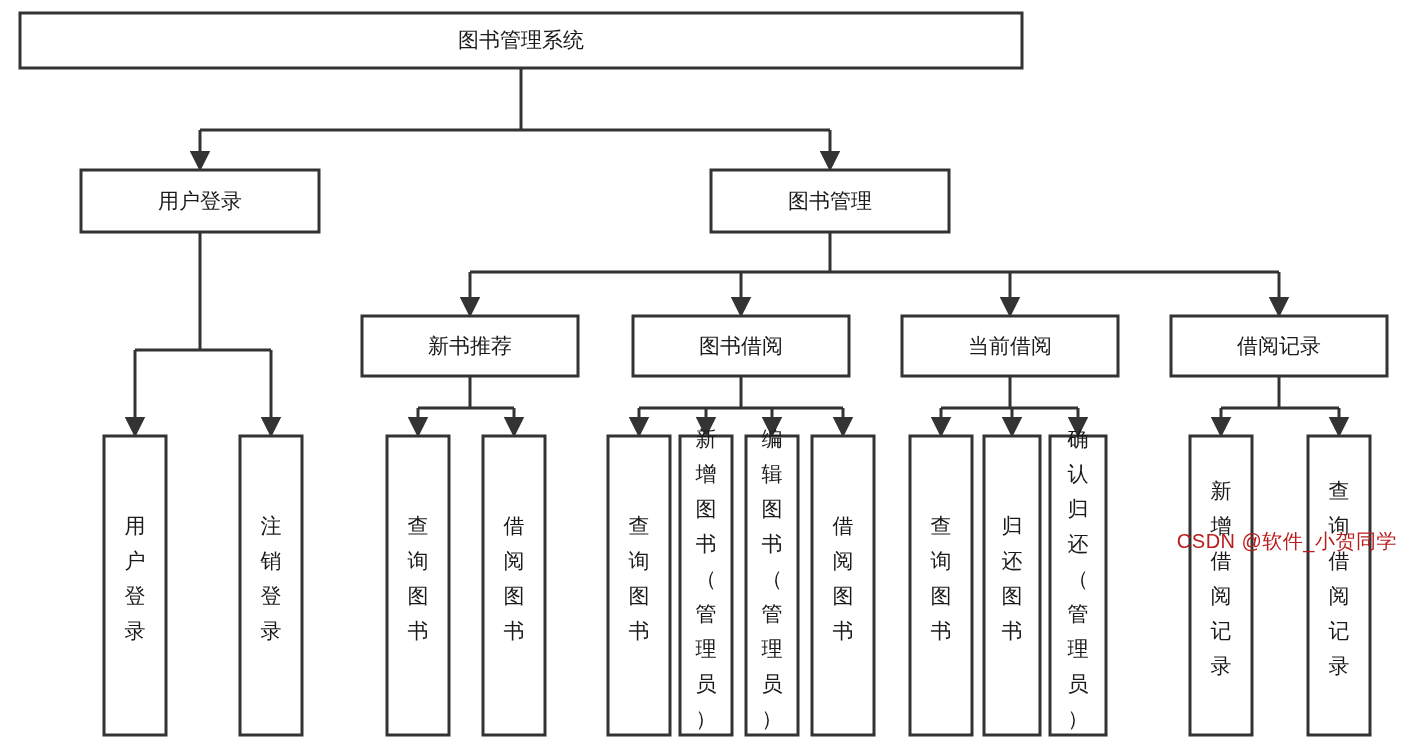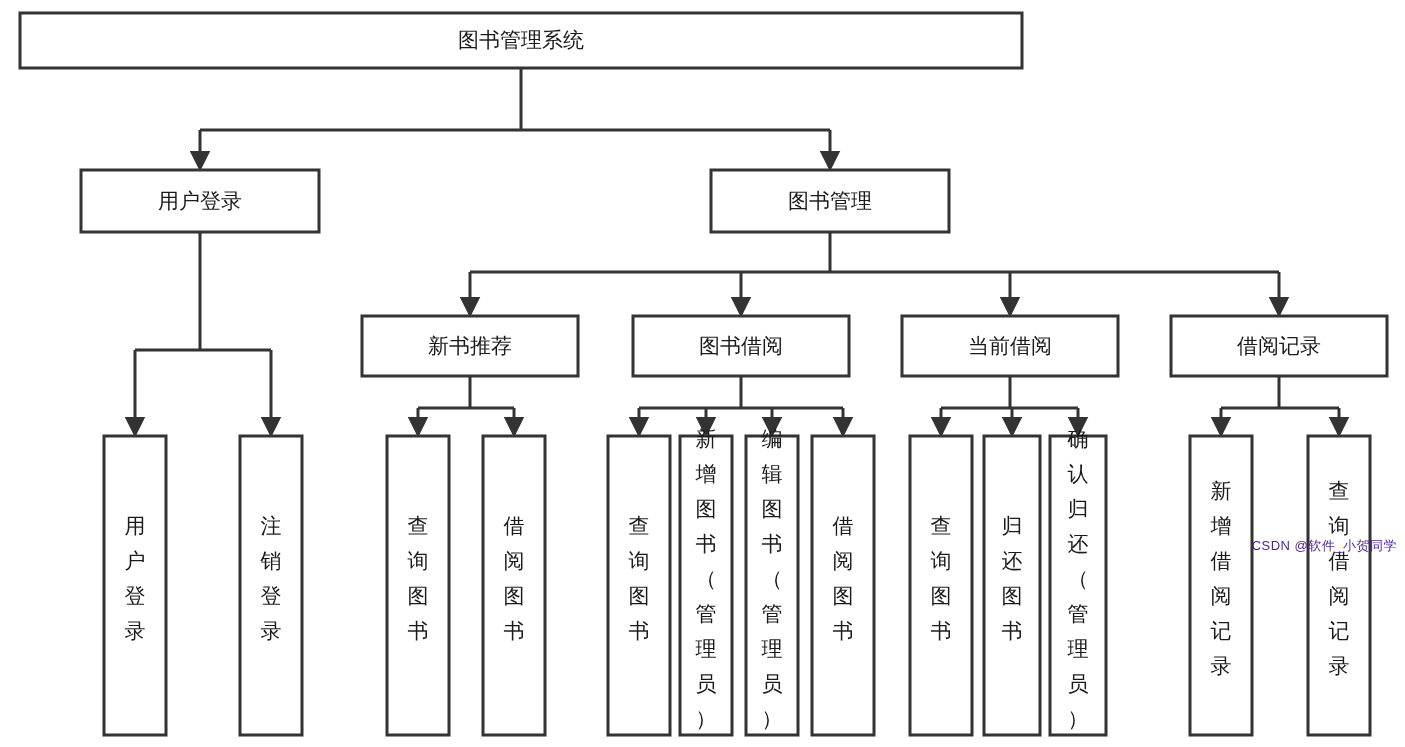--- a/index.html
+++ b/index.html
@@ -52,22 +52,22 @@
   }
   .arrow-head {
     fill: #333333;
     stroke: none;
   }
   .watermark {
     position: absolute;
     right: 8px;
     bottom: 4px;
     font-family: "Liberation Sans", "DejaVu Sans", sans-serif;
-    font-size: 13px;
-    color: #4c1d95;
+    font-size: 20px;
+    color: #b91c1c;
     white-space: nowrap;
     letter-spacing: 0.5px;
     user-select: none;
   }
 </style>
 </head>
 <body>
 
 <div id="diagram-root">
   <svg class="flowchart" viewBox="0 0 1405 747" xmlns="http://www.w3.org/2000/svg">

